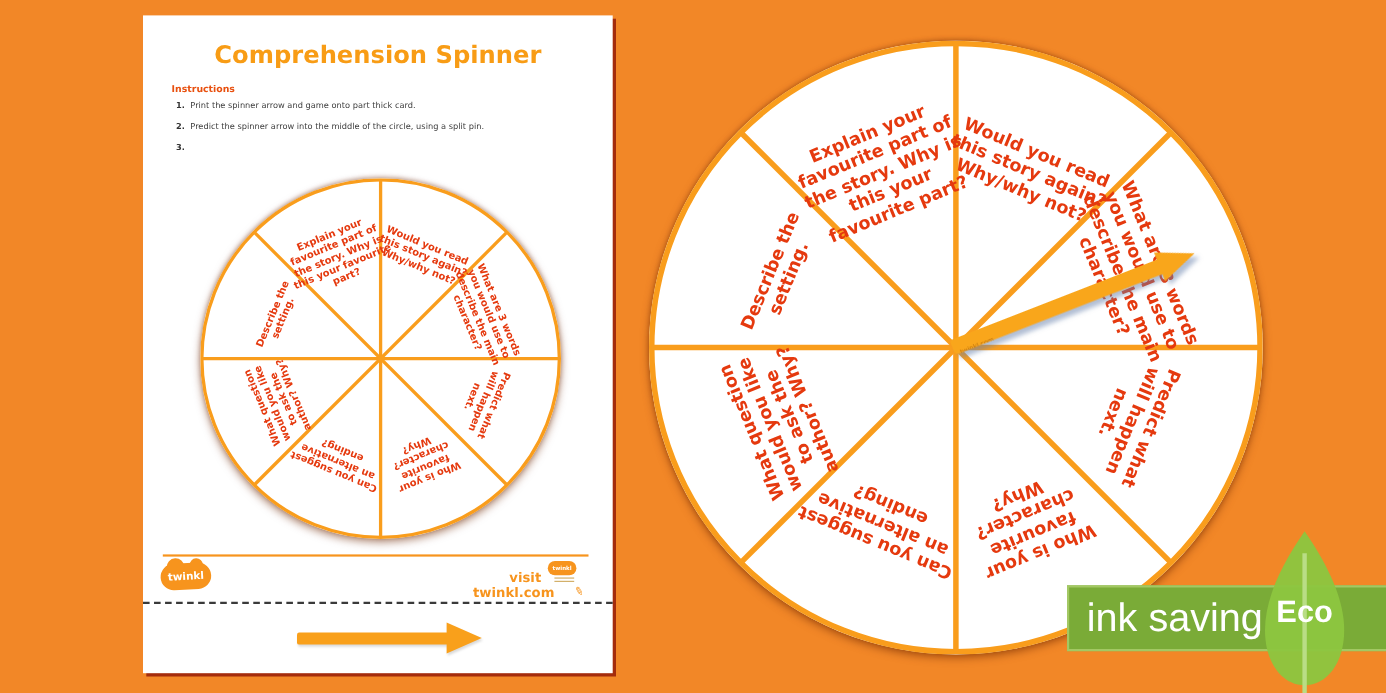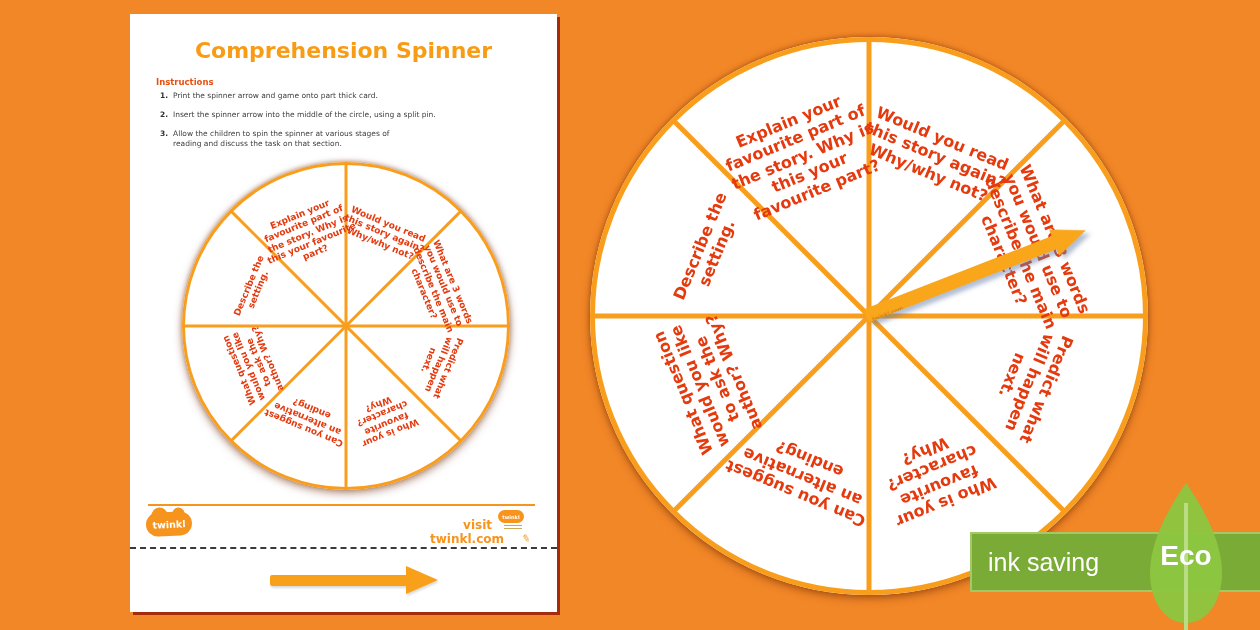--- a/index.html
+++ b/index.html
@@ -83,21 +83,21 @@
   .page-arrow .shaft { position:absolute; left:0; top:9px; width:138px; height:11px; background:#f9a01b; border-radius:2px; }
   .page-arrow .head { position:absolute; left:136px; top:0; width:0; height:0;
                       border-left:32px solid #f9a01b; border-top:14px solid transparent; border-bottom:14px solid transparent; }
 
   
   .eco-banner {
     position:absolute; left:970px; top:532px; width:290px; height:60px;
     background:#7aab37; border:2px solid rgba(190,220,130,0.6); border-right:none; z-index:4;
     display:flex; align-items:center;
   }
-  .eco-banner span { color:#fff; font-size:25px; padding-left:16px;
+  .eco-banner span { color:#fff; font-size:36px; padding-left:16px;
                      font-family:"Liberation Sans",sans-serif; }
   .eco-leaf { position:absolute; left:1146px; top:481px; width:80px; height:150px; z-index:5; }
   .eco-text { position:absolute; left:1146px; top:540px; width:80px; text-align:center; z-index:6;
               color:#fff; font-size:28px; font-weight:bold; font-family:"Liberation Sans",sans-serif; }
 </style>
 </head>
 <body>
 
 <div class="canvas">
 
@@ -105,25 +105,24 @@
     <div class="page-title">Comprehension Spinner</div>
     <div class="inst-heading">Instructions</div>
 
     <div class="inst-list">
       <div class="inst-row">
         <span class="inst-num">1.</span>
         <span class="inst-text">Print the spinner arrow and game onto part thick card.</span>
       </div>
       <div class="inst-row">
         <span class="inst-num">2.</span>
-        <span class="inst-text">Insert the spinner arrow into the middle of the circle, using a split pin.</span>
+        <span class="inst-text">Predict the spinner arrow into the middle of the circle, using a split pin.</span>
       </div>
       <div class="inst-row">
         <span class="inst-num">3.</span>
-        <span class="inst-text">Allow the children to spin the spinner at various stages of reading and discuss the task on that section.</span>
       </div>
     </div>
 
     <div class="wheel small-wheel" id="small-wheel">
         <svg width="328" height="328">
           <circle cx="164" cy="164" r="162.5" fill="#ffffff" stroke="#f99d1c" stroke-width="3"></circle>
           <line x1="164" y1="1.5" x2="164" y2="326.5" stroke="#f99d1c" stroke-width="3"></line>
           <line x1="1.5" y1="164" x2="326.5" y2="164" stroke="#f99d1c" stroke-width="3"></line>
           <line x1="49.09514805718602" y1="49.09514805718602" x2="278.904851942814" y2="278.904851942814" stroke="#f99d1c" stroke-width="3"></line>
           <line x1="49.09514805718602" y1="278.904851942814" x2="278.904851942814" y2="49.09514805718602" stroke="#f99d1c" stroke-width="3"></line>

